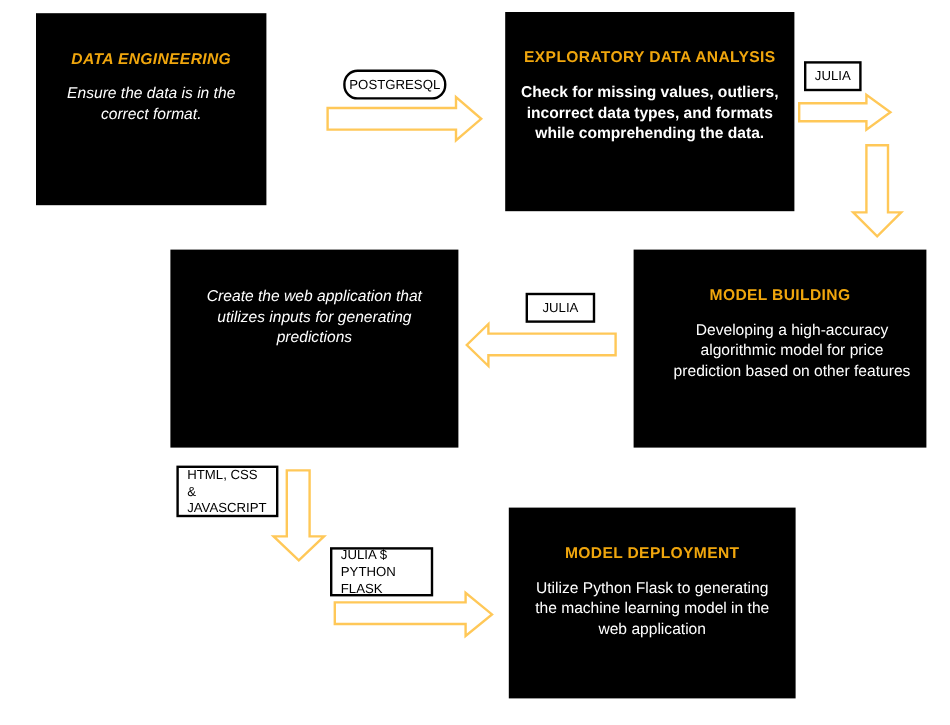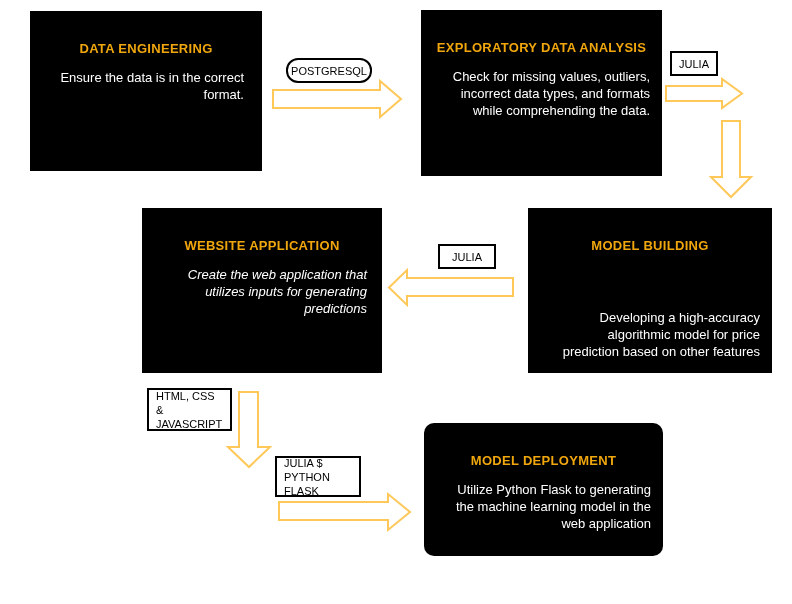--- a/index.html
+++ b/index.html
@@ -28,21 +28,20 @@
   .node-title {
     color: var(--node-title, #f0a60d);
     font-weight: bold;
     font-size: 13px;
     letter-spacing: 0.3px;
     margin-bottom: 13px;
   }
   .node-body {
     font-size: 13px;
     line-height: 17px;
-    text-align: right;
   }
   .tag {
     position: absolute;
     background: var(--label-bg, #ffffff);
     border: 2px solid var(--label-border, #000000);
     color: var(--label-text, #000000);
     box-sizing: border-box;
     font-size: 11px;
     line-height: 14px;
     display: flex;
@@ -65,41 +64,40 @@
     stroke: var(--arrow, #ffc858);
     stroke-width: 2;
     stroke-linejoin: miter;
   }
 </style>
 </head>
 <body>
 
 <div class="canvas">
 
-  <div class="node" style="left:30px; top:11px; width:232px; height:160px;">
+  <div class="node" style="left:30px; top:11px; width:192px; height:160px;font-style:italic;">
     <div class="node-title">DATA ENGINEERING</div>
     <div class="node-body" style="max-width:196px;">Ensure the data is in the correct format.</div>
   </div>
 
   <div class="node" style="left:421px; top:10px; width:241px; height:166px;">
     <div class="node-title">EXPLORATORY DATA ANALYSIS</div>
-    <div class="node-body" style="max-width:222px;">Check for missing values, outliers, incorrect data types, and formats while comprehending the data.</div>
+    <div class="node-body" style="max-width:222px;font-weight:bold;">Check for missing values, outliers, incorrect data types, and formats while comprehending the data.</div>
   </div>
 
   <div class="node" style="left:142px; top:208px; width:240px; height:165px;">
-    <div class="node-title">WEBSITE APPLICATION</div>
     <div class="node-body" style="max-width:210px;font-style:italic;">Create the web application that utilizes inputs for generating predictions</div>
   </div>
 
-  <div class="node" style="left:528px; top:208px; width:244px; height:165px;gap:43px;">
+  <div class="node" style="left:528px; top:208px; width:244px; height:165px;">
     <div class="node-title">MODEL BUILDING</div>
     <div class="node-body" style="max-width:224px;margin-left:20px;">Developing a high-accuracy algorithmic model for price prediction based on other features</div>
   </div>
 
-  <div class="node" style="left:424px; top:423px; width:239px; height:133px;border-radius:10px;">
+  <div class="node" style="left:424px; top:423px; width:239px; height:159px;">
     <div class="node-title">MODEL DEPLOYMENT</div>
     <div class="node-body" style="max-width:218px;">Utilize Python Flask to generating the machine learning model in the web application</div>
   </div>
 
   <div class="tag" style="left:286px; top:58px; width:86px; height:25px;border-radius:12px;">POSTGRESQL</div>
 
   <div class="tag" style="left:670px; top:51px; width:48px; height:25px;">JULIA</div>
 
   <div class="tag" style="left:438px; top:244px; width:58px; height:25px;">JULIA</div>
 

